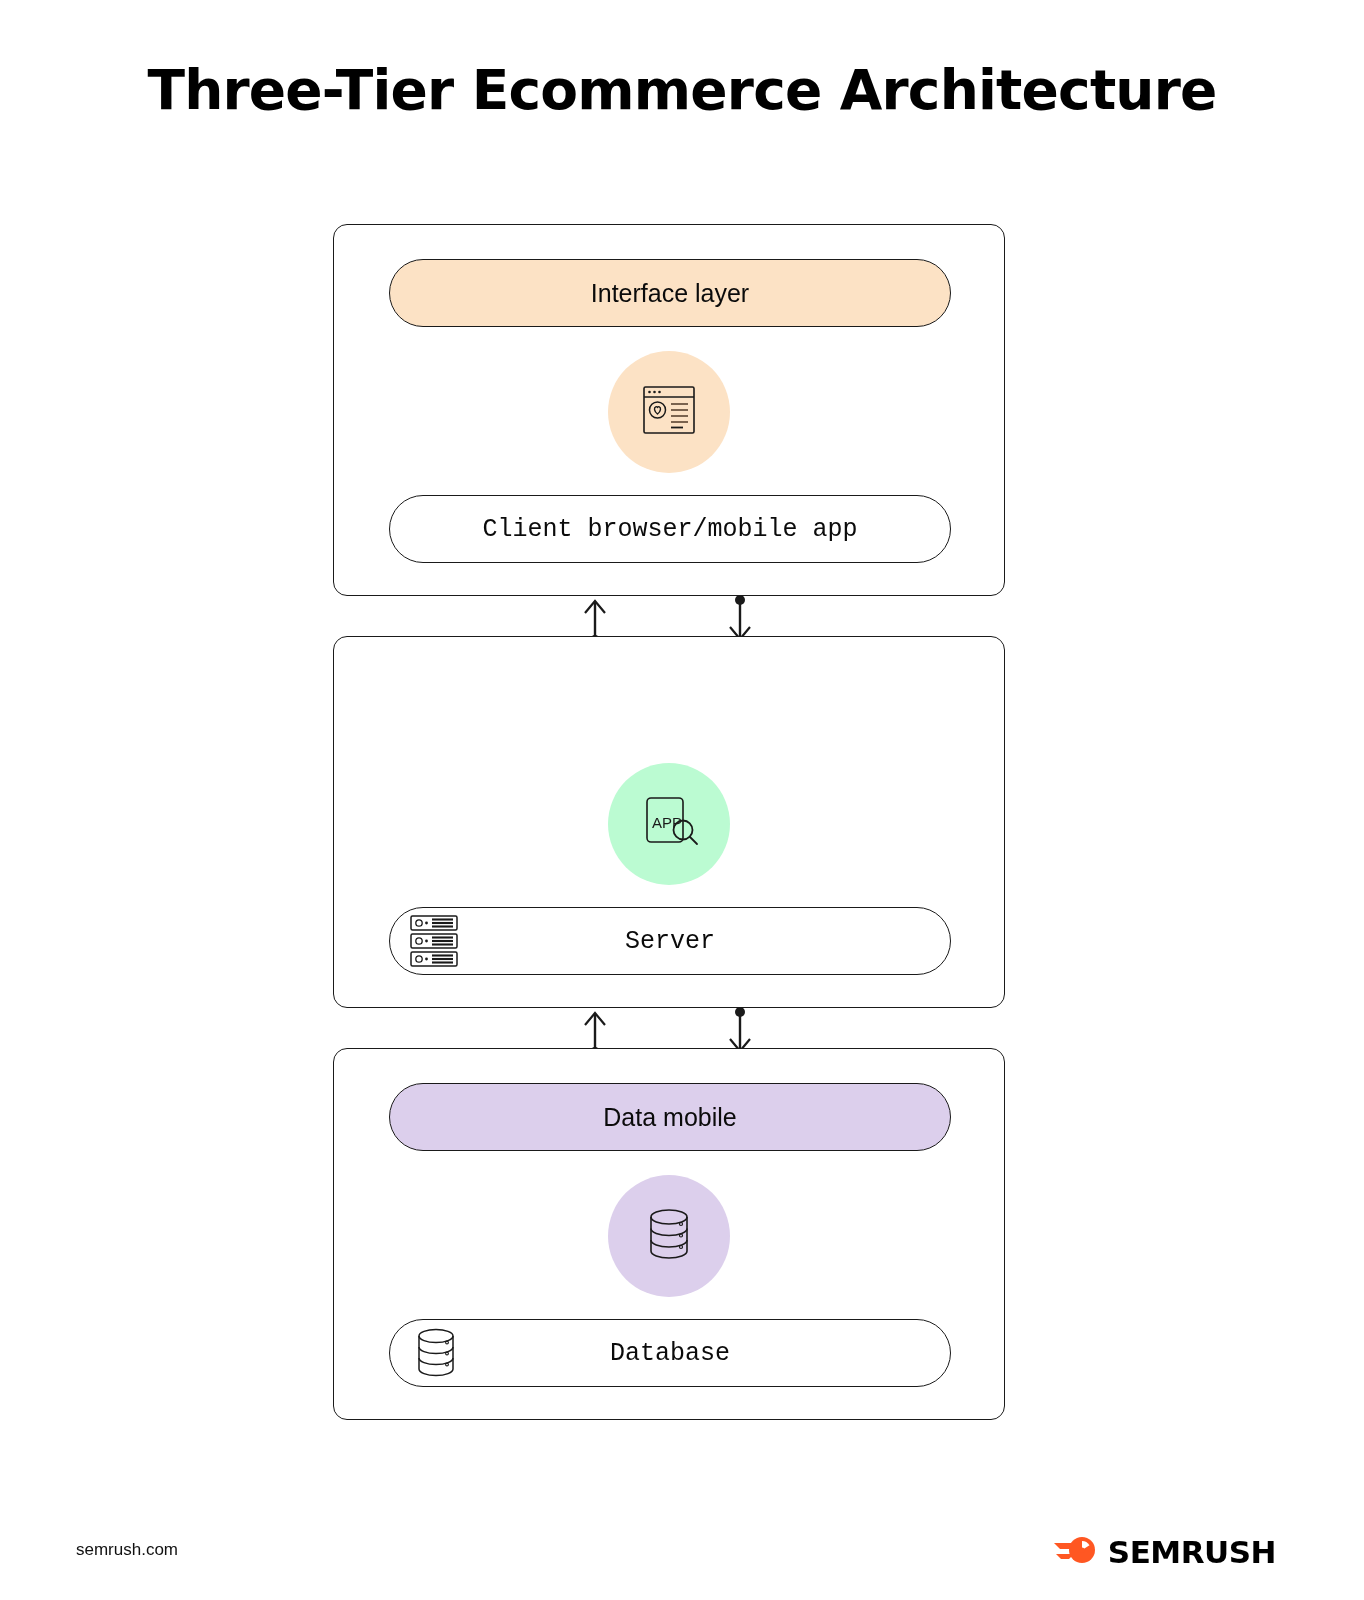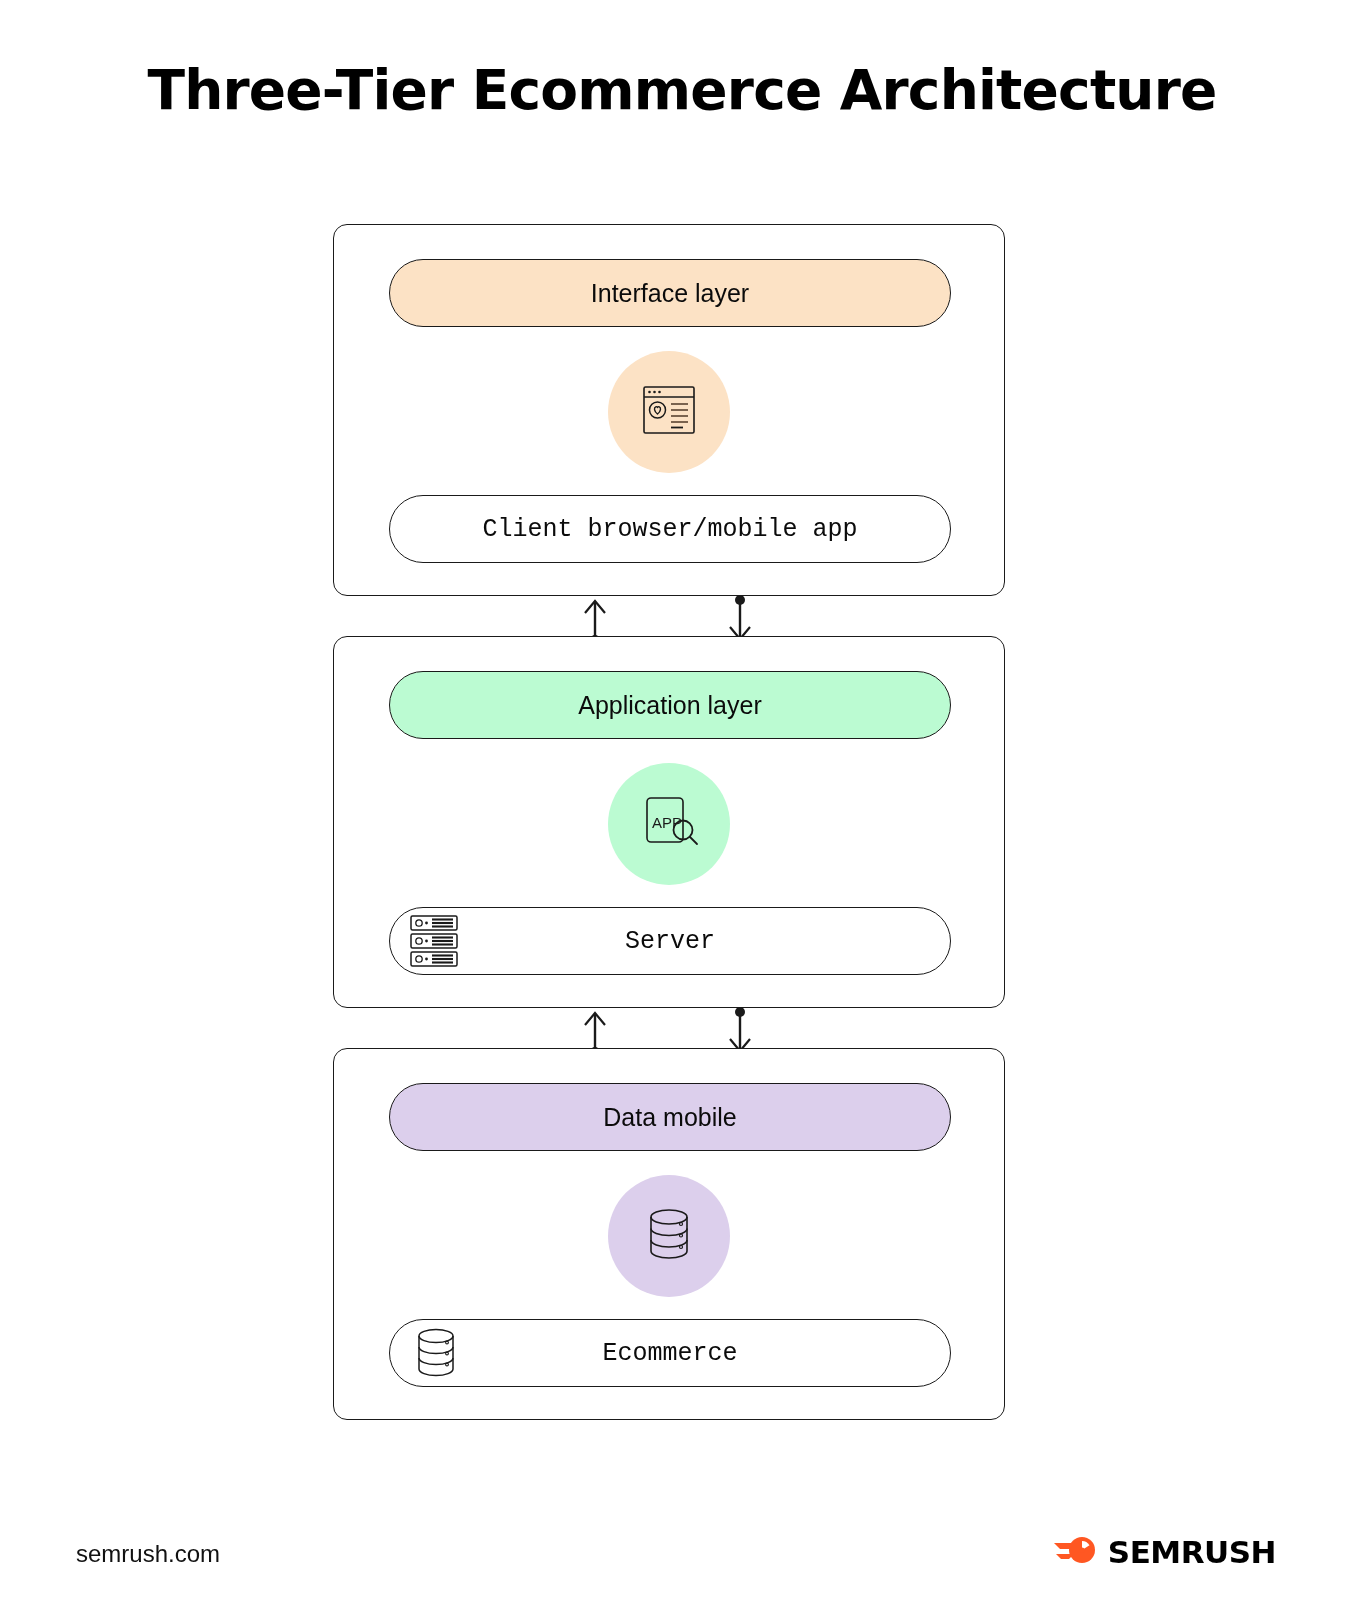--- a/index.html
+++ b/index.html
@@ -103,21 +103,21 @@
   
   .connector { position: absolute; left: 333px; width: 672px; height: 52px; }
   #connector-1 { top: 594px; }
   #connector-2 { top: 1006px; }
 
   
   .footer-url {
     position: absolute;
     left: 76px;
     top: 1540px;
-    font-size: 24px;
+    font-size: 17px;
     color: #111111;
   }
   .footer-logo {
     position: absolute;
     right: 88px;
     top: 1534px;
     display: flex;
     align-items: center;
     gap: 10px;
   }
@@ -178,23 +178,20 @@
       <g>
         <line x1="407" y1="6" x2="407" y2="44" stroke="#1a1a1a" stroke-width="2.4"></line>
         <path d="M397 33 L407 45 L417 33" fill="none" stroke="#1a1a1a" stroke-width="2.2"></path>
         <circle cx="407" cy="6" r="5" fill="#1a1a1a"></circle>
       </g>
     </svg>
   </div>
 
   <div class="tier" id="tier-application">
 
-    <div class="layer-pill pill-green">
-      <span>Application layer</span>
-    </div>
 
     <div class="icon-circle circle-green">
       <span>
         <svg width="72" height="66" viewBox="0 0 72 66">
           <rect x="14" y="9" width="36" height="44" rx="4" fill="none" stroke="#1a1a1a" stroke-width="1.6"></rect>
           <text x="19" y="39" font-family="Liberation Sans, sans-serif" font-size="15" fill="#1a1a1a">APP</text>
           <circle cx="50" cy="41" r="9.5" fill="none" stroke="#1a1a1a" stroke-width="1.8"></circle>
           <line x1="57" y1="48" x2="64" y2="55" stroke="#1a1a1a" stroke-width="1.8" stroke-linecap="round"></line>
         </svg>
       </span>
@@ -287,21 +284,21 @@
             <path d="M11 23 A17 6.5 0 0 0 45 23"></path>
             <path d="M11 34 A17 6.5 0 0 0 45 34"></path>
           </g>
           <g fill="none" stroke="#1a1a1a" stroke-width="1.1">
             <circle cx="39" cy="18.5" r="1.4"></circle>
             <circle cx="39" cy="29.5" r="1.4"></circle>
             <circle cx="39" cy="40.5" r="1.4"></circle>
           </g>
         </svg>
       </span>
-      <span>Ecommerce</span>
+      <span>Database</span>
     </div>
   </div>
 
   <div class="footer-url">semrush.com</div>
 
   <div class="footer-logo">
     <span>
       <svg width="46" height="32" viewBox="0 0 46 32">
         <path d="M2 9 L26 9 L20 15 L8 15 Z" fill="#FF5722"></path>
         <path d="M4 20 L22 20 L17 25 L9 25 Z" fill="#FF5722"></path>

